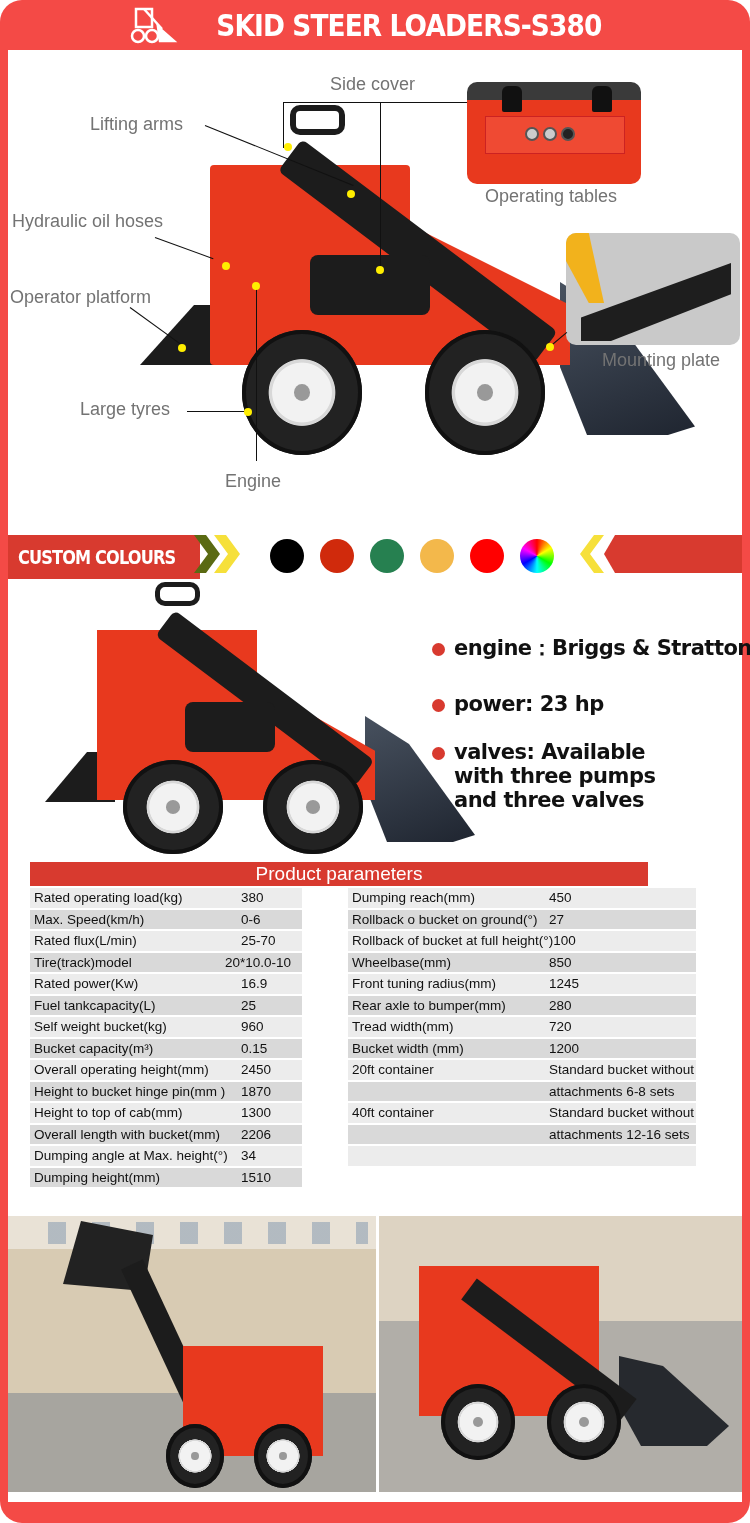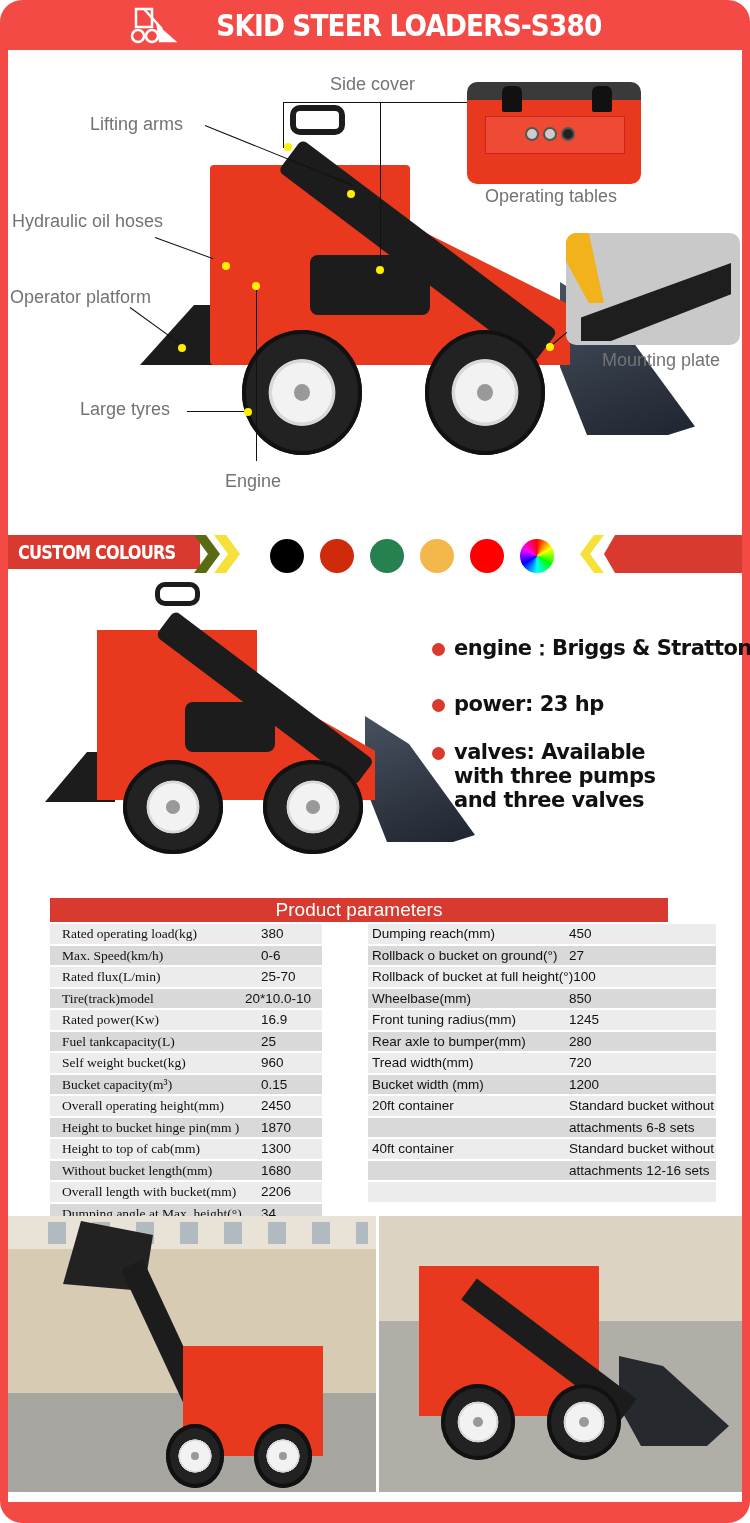--- a/index.html
+++ b/index.html
@@ -18,39 +18,39 @@
     
     .red { background: #e8391e; }
     .black { background: #1c1c1c; }
     .tire { position: absolute; border-radius: 50%; background: radial-gradient(circle, #f2f2f2 0 34%, #d8d8d8 35% 38%, #222 39% 100%); box-shadow: inset 0 0 0 4px #111; }
     .tire::after { content: ""; position: absolute; left: 43%; top: 43%; width: 14%; height: 14%; border-radius: 50%; background: #999; }
 
     .inset-img { position: absolute; border-radius: 10px; overflow: hidden; }
 
     
     .colours-band { position: absolute; left: 0; top: 535px; width: 750px; height: 38px; }
-    .colours-label-box { position: absolute; left: 8px; top: 0; width: 192px; height: 34px; background: #d83a2f; color: #fff; font-family: "DejaVu Sans", sans-serif; font-weight: bold; font-size: 19px; letter-spacing: -1px; display: flex; align-items: center; padding-left: 10px; }
+    .colours-label-box { position: absolute; left: 8px; top: 0; width: 192px; height: 44px; background: #d83a2f; color: #fff; font-family: "DejaVu Sans", sans-serif; font-weight: bold; font-size: 19px; letter-spacing: -1px; display: flex; align-items: center; padding-left: 10px; }
     .colours-label-box span { display: inline-block; transform: scaleX(0.85); transform-origin: left center; white-space: nowrap; }
     .swatch { position: absolute; top: 4px; width: 34px; height: 34px; border-radius: 50%; }
 
     
     .feat { position: absolute; left: 432px; font-family: "DejaVu Sans", sans-serif; font-weight: bold; font-size: 21px; color: #111; letter-spacing: -0.5px; line-height: 24px; }
     .feat .bullet { position: absolute; left: 0; top: 7px; width: 13px; height: 13px; border-radius: 50%; background: #d83a2f; }
     .feat .ftext { display: block; margin-left: 22px; width: 300px; }
 
     
-    .params { position: absolute; left: 50px; top: 862px; width: 618px; margin-top: 36px; }
+    .params { position: absolute; left: 30px; top: 862px; width: 618px; }
     .params-head { height: 24px; background: #d83a2f; color: #fff; font-size: 19px; text-align: center; line-height: 24px; margin-bottom: 2px; }
     .cols { display: flex; gap: 6px; }
     .col-left { width: 272px; }
     .col-right { width: 388px; padding-left: 40px; }
     .row { display: flex; height: 19.5px; margin-bottom: 2px; font-size: 13.5px; color: #111; line-height: 19.5px; }
     .row:nth-child(odd) { background: #ececec; }
     .row:nth-child(even) { background: #d9d9d9; }
-    .col-left .k { width: 207px; padding-left: 12px; white-space: nowrap; font-family: Liberation Serif, serif; }
+    .col-left .k { width: 207px; padding-left: 4px; white-space: nowrap; }
     .col-left .v { width: 65px; padding-left: 4px; white-space: nowrap; }
     .col-right .k { width: 224px; padding-left: 4px; white-space: nowrap; }
     .col-right .v { width: 164px; padding-left: 0; white-space: nowrap; }
 
     .photo { position: absolute; top: 1216px; height: 276px; overflow: hidden; }
   </style>
 </head>
 <body>
 
 <div class="frame"></div>
@@ -220,24 +220,20 @@
         </div>
       <div class="row">
           <span class="k">Height to bucket hinge pin(mm )</span>
           <span class="v">1870</span>
         </div>
       <div class="row">
           <span class="k">Height to top of cab(mm)</span>
           <span class="v">1300</span>
         </div>
       <div class="row">
-          <span class="k">Without bucket length(mm)</span>
-          <span class="v">1680</span>
-        </div>
-      <div class="row">
           <span class="k">Overall length with bucket(mm)</span>
           <span class="v">2206</span>
         </div>
       <div class="row">
           <span class="k">Dumping angle at Max. height(°)</span>
           <span class="v">34</span>
         </div>
       <div class="row">
           <span class="k">Dumping height(mm)</span>
           <span class="v">1510</span>

